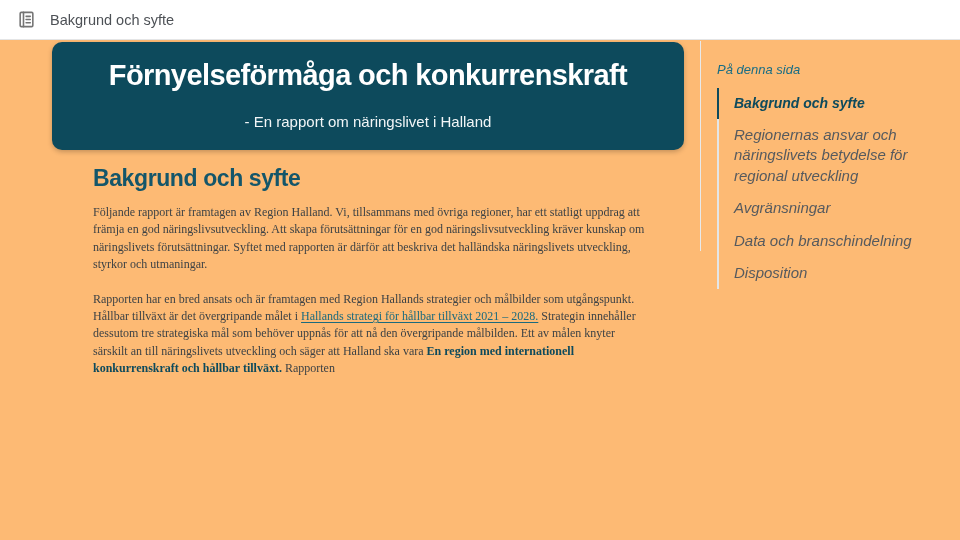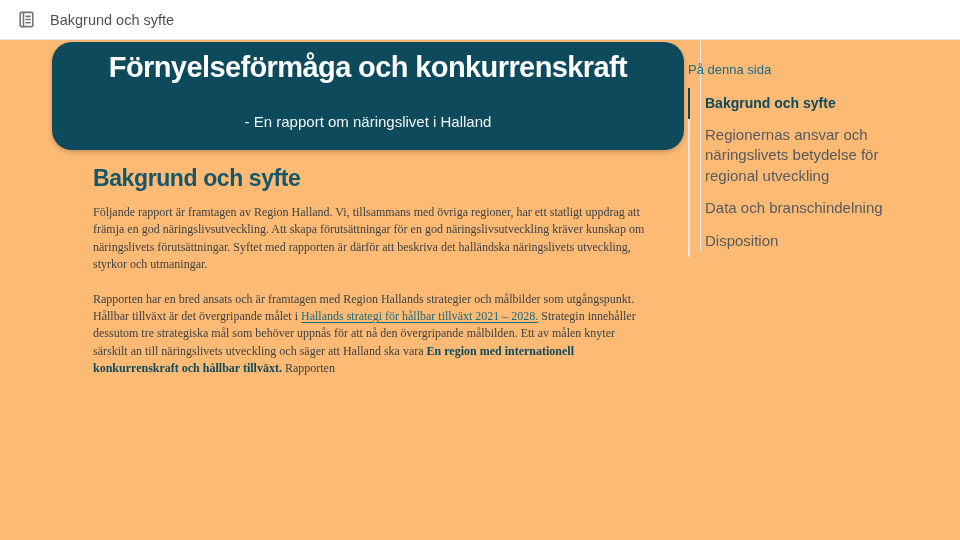--- a/index.html
+++ b/index.html
@@ -33,39 +33,39 @@
     color: #4d5156;
   }
 
   
   .banner {
     position: absolute;
     left: 52px; top: 42px;
     width: 632px; height: 108px;
     box-sizing: border-box;
     background: #0d4a5c;
-    border-radius: 20px;
+    border-radius: 10px;
     box-shadow: 0 2px 5px rgba(0,0,0,0.22);
     color: #ffffff;
     display: flex;
     flex-direction: column;
     align-items: center;
     justify-content: center;
     gap: 17px;
     z-index: 2;
   }
   .banner-title {
     margin: 0;
     font-size: 29px;
     font-weight: 700;
     letter-spacing: -0.6px;
     white-space: nowrap;
   }
   .banner-subtitle {
-    margin: 12px;
+    margin: 4px;
     font-size: 15px;
     font-weight: 400;
     color: #f2f6f7;
   }
 
   
   .article {
     position: absolute;
     left: 93px; top: 165px;
     width: 556px;
@@ -97,22 +97,23 @@
   .divider-v {
     position: absolute;
     left: 700px; top: 41px;
     width: 1px; height: 210px;
     background: #e7e9eb;
   }
 
   
   .toc {
     position: absolute;
-    left: 688px; top: 62px;
+    left: 717px; top: 62px;
     width: 214px;
+    font-style: italic;
   }
   .toc-title {
     font-size: 13px;
     color: #186d85;
     margin-bottom: 11px;
   }
   .toc-list { display: block; }
   .toc-item {
     display: block;
     padding: 6px 0 6px 15px;
@@ -159,18 +160,19 @@
     <p><span>Rapporten har en bred ansats och är framtagen med Region Hallands strategier och målbilder som utgångspunkt. Hållbar tillväxt är det övergripande målet i </span><a href="#" class="body-link">Hallands strategi för hållbar tillväxt 2021 – 2028.</a><span> Strategin innehåller dessutom tre strategiska mål som behöver uppnås för att nå den övergripande målbilden. Ett av målen knyter särskilt an till näringslivets utveckling och säger att Halland ska vara </span><strong class="strong-teal">En region med internationell konkurrenskraft och hållbar tillväxt.</strong><span> Rapporten</span></p>
   </main>
 
   <div class="divider-v"></div>
 
   <aside class="toc">
     <div class="toc-title">På denna sida</div>
     <nav class="toc-list">
       <a href="#" class="toc-item active">Bakgrund och syfte</a>
       <a href="#" class="toc-item">Regionernas ansvar och näringslivets betydelse för regional utveckling</a>
+      <a href="#" class="toc-item">Avgränsningar</a>
       <a href="#" class="toc-item">Data och branschindelning</a>
       <a href="#" class="toc-item">Disposition</a>
     </nav>
   </aside>
 
 </div>
 
 </body></html>

